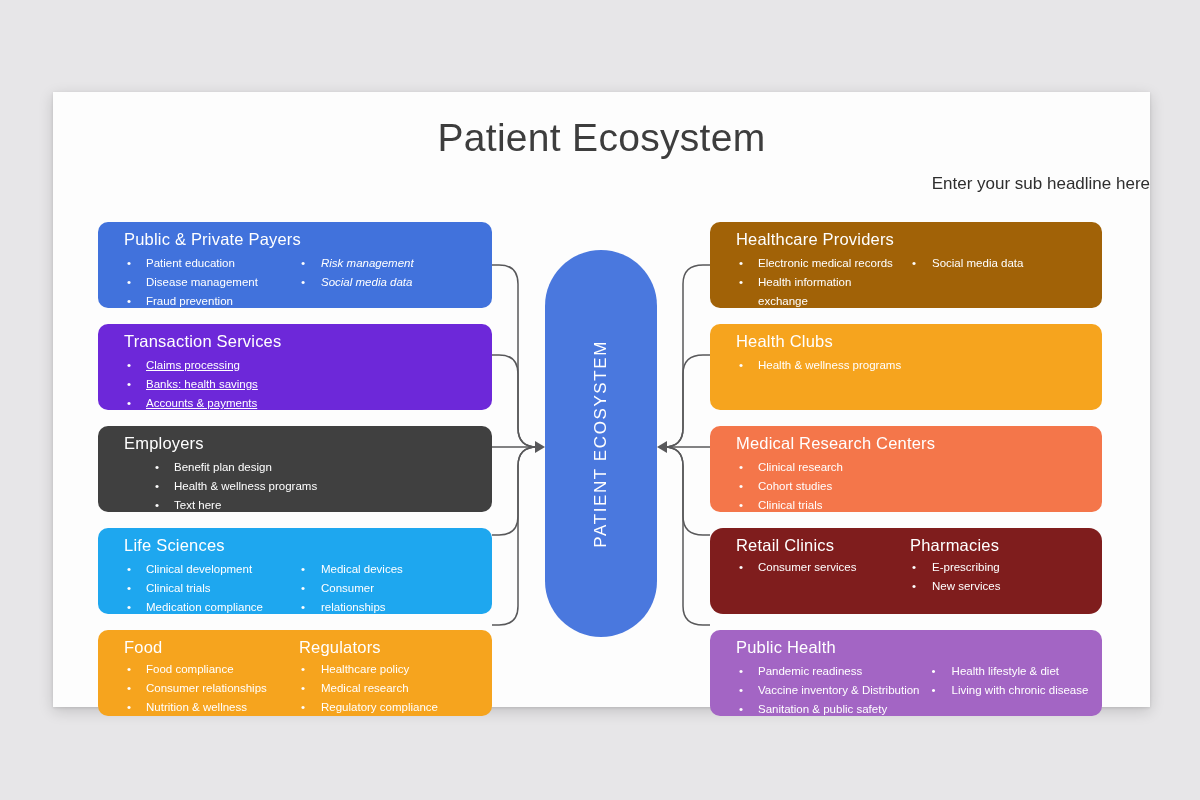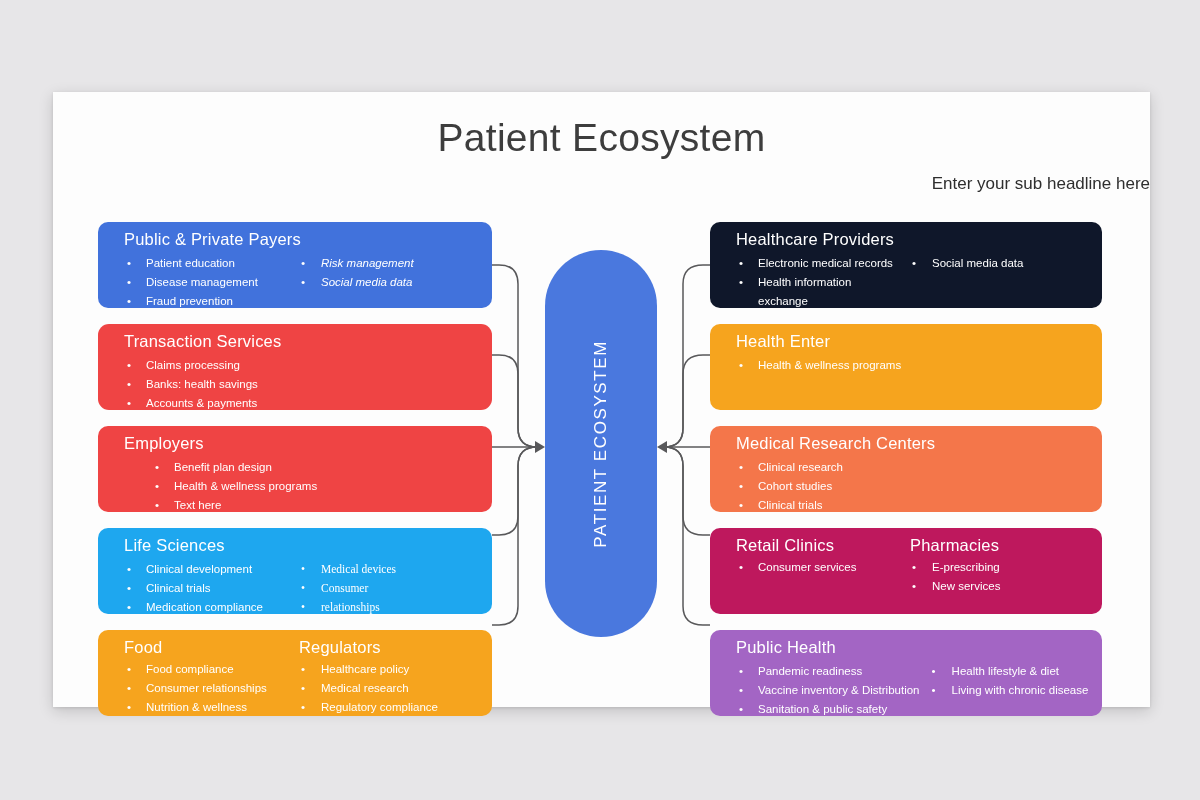--- a/index.html
+++ b/index.html
@@ -93,33 +93,33 @@
             </ul>
           </div>
           <div class="bcol" style="flex: 0 0 50%; font-style: italic;">
             <ul>
               <li>Risk management</li>
               <li>Social media data</li>
             </ul>
           </div>
         </div>
       </section>
-      <section class="box" style="background: #ef4444; border-radius: 11px;">
+      <section class="box" style="background: #6d28d9;">
         <h2 class="box-heading">Transaction Services</h2>
         <div class="cols">
-          <div class="bcol first" style="flex: 0 0 100%;">
+          <div class="bcol first" style="flex: 0 0 100%; text-decoration: underline;">
             <ul>
               <li>Claims processing</li>
               <li>Banks: health savings</li>
               <li>Accounts &amp; payments</li>
             </ul>
           </div>
         </div>
       </section>
-      <section class="box" style="background: #ef4444;">
+      <section class="box" style="background: #404040;">
         <h2 class="box-heading">Employers</h2>
         <div class="cols">
           <div class="bcol first" style="flex: 0 0 100%; padding-left: 28px;">
             <ul>
               <li>Benefit plan design</li>
               <li>Health &amp; wellness programs</li>
               <li>Text here</li>
             </ul>
           </div>
         </div>
@@ -127,21 +127,21 @@
       <section class="box" style="background: rgb(30, 167, 239);">
         <h2 class="box-heading">Life Sciences</h2>
         <div class="cols">
           <div class="bcol first" style="flex: 0 0 50%;">
             <ul>
               <li>Clinical development</li>
               <li>Clinical trials</li>
               <li>Medication compliance</li>
             </ul>
           </div>
-          <div class="bcol" style="flex: 0 0 50%; font-family: Liberation Serif, serif;">
+          <div class="bcol" style="flex: 0 0 50%;">
             <ul>
               <li>Medical devices</li>
               <li>Consumer</li>
               <li>relationships</li>
             </ul>
           </div>
         </div>
       </section>
       <section class="box" style="background: rgb(246, 164, 30);">
         <div class="cols">
@@ -158,59 +158,59 @@
             <ul>
               <li>Healthcare policy</li>
               <li>Medical research</li>
               <li>Regulatory compliance</li>
             </ul>
           </div>
         </div>
       </section>
     </div>
   <div class="boxcol right" id="right-col">
-      <section class="box" style="background: #0f172a;">
+      <section class="box" style="background: #a16207;">
         <h2 class="box-heading">Healthcare Providers</h2>
         <div class="cols">
           <div class="bcol first" style="flex: 0 0 50%;">
             <ul>
               <li>Electronic medical records</li>
               <li>Health information exchange</li>
             </ul>
           </div>
           <div class="bcol" style="flex: 0 0 50%;">
             <ul>
               <li>Social media data</li>
             </ul>
           </div>
         </div>
       </section>
       <section class="box" style="background: rgb(246, 164, 30);">
-        <h2 class="box-heading">Health Enter</h2>
+        <h2 class="box-heading">Health Clubs</h2>
         <div class="cols">
           <div class="bcol first" style="flex: 0 0 100%;">
             <ul>
               <li>Health &amp; wellness programs</li>
             </ul>
           </div>
         </div>
       </section>
       <section class="box" style="background: rgb(244, 118, 74);">
         <h2 class="box-heading">Medical Research Centers</h2>
         <div class="cols">
           <div class="bcol first" style="flex: 0 0 100%;">
             <ul>
               <li>Clinical research</li>
               <li>Cohort studies</li>
               <li>Clinical trials</li>
             </ul>
           </div>
         </div>
       </section>
-      <section class="box" style="background: #be185d;">
+      <section class="box" style="background: #7f1d1d; border-radius: 13px;">
         <div class="cols">
           <div class="bcol first" style="flex: 0 0 50%;">
             <h2 class="box-heading">Retail Clinics</h2>
             <ul>
               <li>Consumer services</li>
             </ul>
           </div>
           <div class="bcol" style="flex: 0 0 50%;">
             <h2 class="box-heading">Pharmacies</h2>
             <ul>

